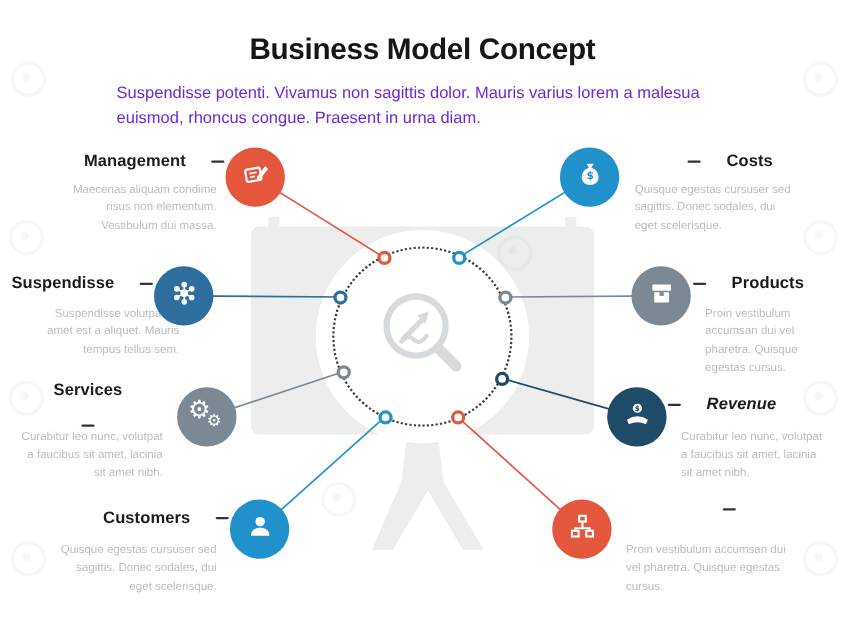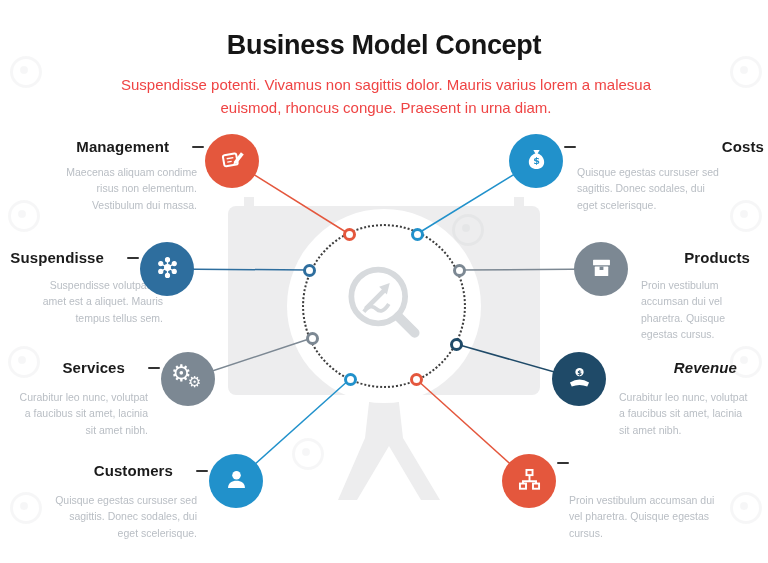--- a/index.html
+++ b/index.html
@@ -6,26 +6,26 @@
   body{
     width:768px;height:563px;position:relative;overflow:hidden;background:#ffffff;
     font-family:"Liberation Sans", sans-serif;
   }
   
   .title{
     position:absolute;top:30px;left:0;width:768px;text-align:center;
     font-size:27px;font-weight:700;color:#161616;letter-spacing:-.3px;
   }
   .subtitle{
-    position:absolute;top:74px;left:96px;width:580px;text-align:center;
-    font-size:15px;color:#ef4444;line-height:1.5;
+    position:absolute;top:74px;left:106px;width:580px;text-align:left;
+    font-size:15px;color:#6d28d9;line-height:1.5;
   }
   
   .label-row{position:absolute;display:flex;align-items:center;gap:23px;z-index:4;}
-  .label-row.right{justify-content:space-between;}
+  .label-row.right{justify-content:center;}
   .label-row.left{justify-content:flex-end;}
   .node-label{font-size:15px;font-weight:700;color:#1b1b1b;letter-spacing:.1px;white-space:nowrap;}
   .tick{width:12px;height:2px;background:#333;border-radius:1px;flex:0 0 auto;}
   .desc{
     position:absolute;margin:0;font-size:10.5px;color:#b9bec4;line-height:1.55;z-index:4;
   }
   .desc.r{text-align:right;}
   .desc.l{text-align:left;}
   
   .node-circle{
@@ -139,21 +139,21 @@
         <circle cx="12" cy="5" r="1.8"></circle>
         <circle cx="18" cy="8.5" r="1.8"></circle>
       <circle cx="18" cy="15.5" r="1.8"></circle>
         <circle cx="12" cy="19" r="1.8"></circle>
         <circle cx="6" cy="15.5" r="1.8"></circle>
       <circle cx="6" cy="8.5" r="1.8"></circle>
     </svg>
   </span>
 </div>
 
-<div class="label-row left" style="left:0;top:359px;width:160px;">
+<div class="label-row left" style="left:0;top:346px;width:160px;flex-direction:column;">
   <span class="node-label">Services</span>
   <span class="tick"></span>
 </div>
 <p class="desc r" style="left:14px;top:389px;width:134px;">Curabitur leo nunc, volutpat a faucibus sit amet, lacinia sit amet nibh.</p>
 <div class="node-circle" style="left: 161px; top: 352px; background: rgb(124, 136, 147);">
   <span class="gears">
     <span class="g1">⚙</span>
       <span class="g2">⚙</span>
   </span>
 </div>

